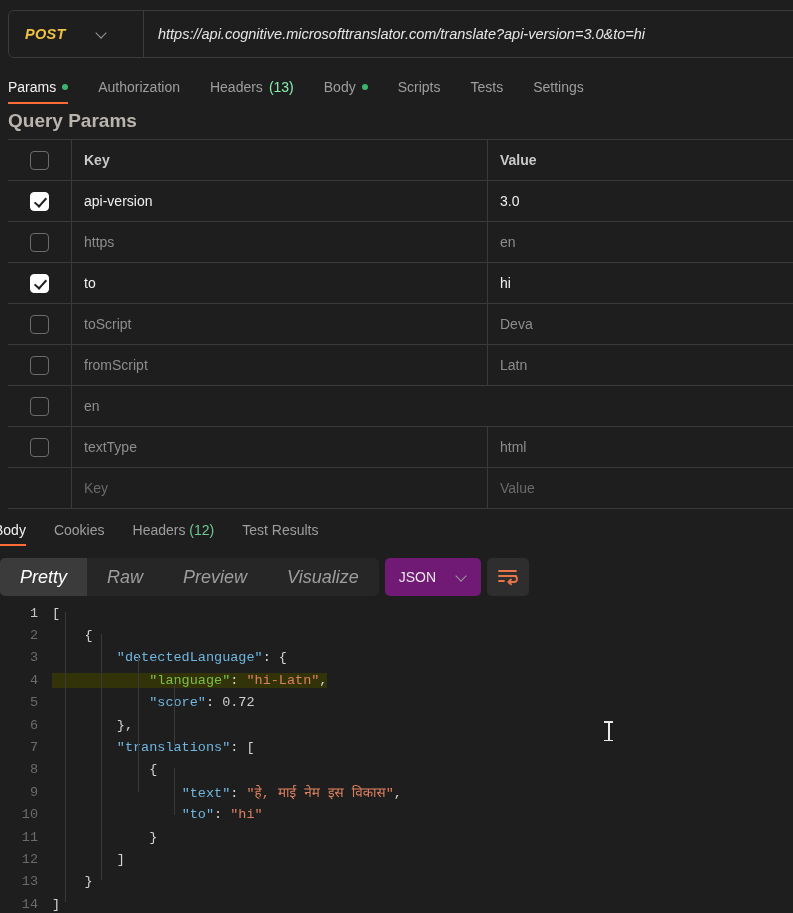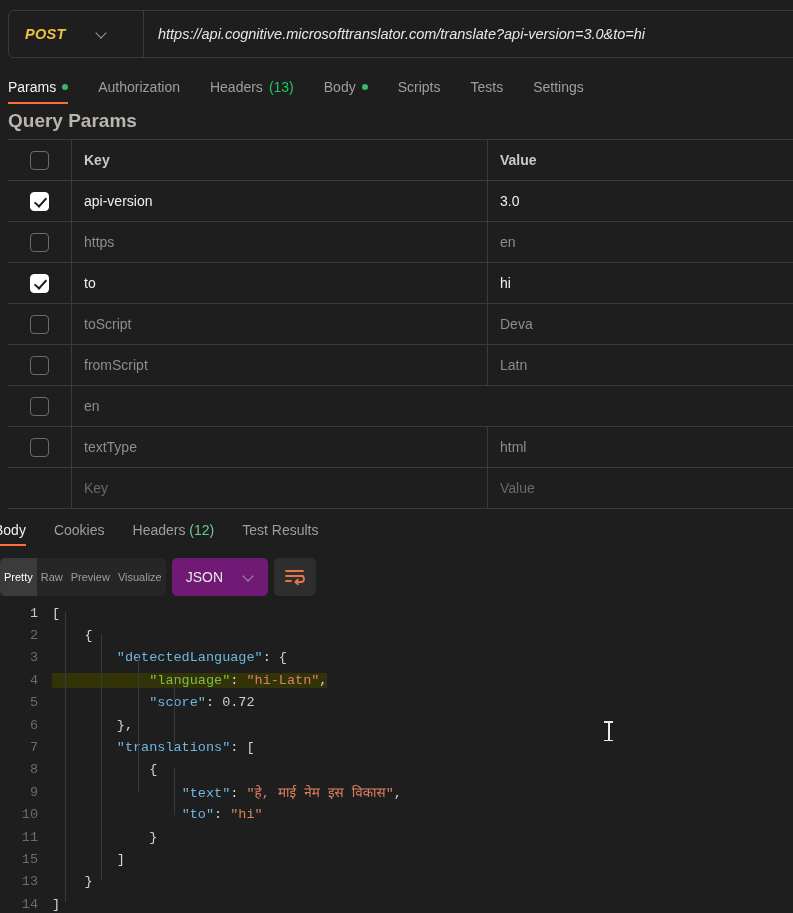--- a/index.html
+++ b/index.html
@@ -59,21 +59,21 @@
     color: #9e9e9e; font-size: 14px; cursor: pointer;
     position: relative;
   }
   .rtab:first-child { padding-left: 0; }
   .rtab.active { color: #f2f2f2; }
   .rtab.active::after {
     content: ""; position: absolute;
     left: 0; right: 16px; bottom: 0;
     height: 2px; background: #ff6c37;
   }
-  .rtab .count { color: #22c55e; }
+  .rtab .count { color: #86efac; }
   .dot { width: 6px; height: 6px; border-radius: 50%; background: #3db46d; display:inline-block; }
 
   
   .qp-heading {
     position: absolute; left: 8px; top: 110px;
     color: #b9b4ae; font-size: 19px; font-weight: bold;
     z-index: 1;
   }
 
   
@@ -145,21 +145,21 @@
   .viewbar {
     position: absolute; left: 0; top: 558px;
     display: flex; align-items: center; gap: 6px;
   }
   .seg {
     display: flex; background: #262626; border-radius: 5px; overflow: hidden;
     height: 38px; align-items: stretch;
   }
   .seg-item {
     display: flex; align-items: center; justify-content: center;
-    padding: 0 4px; color: #9e9e9e; font-size: 11px; cursor: pointer;
+    padding: 0 20px; color: #9e9e9e; font-size: 18px; cursor: pointer; font-style: italic;
   }
   .seg-item.active { background: #3b3b3b; color: #ffffff; }
   .fmt {
     display: flex; align-items: center; gap: 20px;
     height: 38px; padding: 0 14px;
     background: #701a75; border-radius: 5px;
     color: #e8e8e8; font-size: 14px; cursor: pointer;
   }
   .wrapbtn {
     width: 42px; height: 38px;
@@ -351,21 +351,21 @@
     <div class="cline"><span class="gutter">2</span><span class="ctext"><span>    </span><span class="p">{</span></span></div>
     <div class="cline"><span class="gutter">3</span><span class="ctext"><span>        </span><span class="k">"detectedLanguage"</span><span class="p">: </span><span class="p">{</span></span></div>
     <div class="cline"><span class="gutter">4</span><span class="ctext hl"><span>            </span><span class="k">"language"</span><span class="p">: </span><span class="s">"hi-Latn"</span><span class="p">,</span></span></div>
     <div class="cline"><span class="gutter">5</span><span class="ctext"><span>            </span><span class="k">"score"</span><span class="p">: </span><span class="n">0.72</span></span></div>
     <div class="cline"><span class="gutter">6</span><span class="ctext"><span>        </span><span class="p">},</span></span></div>
     <div class="cline"><span class="gutter">7</span><span class="ctext"><span>        </span><span class="k">"translations"</span><span class="p">: </span><span class="p">[</span></span></div>
     <div class="cline"><span class="gutter">8</span><span class="ctext"><span>            </span><span class="p">{</span></span></div>
     <div class="cline"><span class="gutter">9</span><span class="ctext"><span>                </span><span class="k">"text"</span><span class="p">: </span><span class="s">"हे, माई नेम इस विकास"</span><span class="p">,</span></span></div>
     <div class="cline"><span class="gutter">10</span><span class="ctext"><span>                </span><span class="k">"to"</span><span class="p">: </span><span class="s">"hi"</span></span></div>
     <div class="cline"><span class="gutter">11</span><span class="ctext"><span>            </span><span class="p">}</span></span></div>
-    <div class="cline"><span class="gutter">15</span><span class="ctext"><span>        </span><span class="p">]</span></span></div>
+    <div class="cline"><span class="gutter">12</span><span class="ctext"><span>        </span><span class="p">]</span></span></div>
     <div class="cline"><span class="gutter">13</span><span class="ctext"><span>    </span><span class="p">}</span></span></div>
     <div class="cline"><span class="gutter">14</span><span class="ctext"><span></span><span class="p">]</span></span></div>
   </div>
 
 <div class="cursor">
     <i></i>
   </div>
 
 <div style="position: absolute; left: 65px; top: 612px; width: 1px; height: 290px; background: rgb(58, 58, 58);"></div>
 <div style="position: absolute; left: 101px; top: 634px; width: 1px; height: 246px; background: rgb(58, 58, 58);"></div>

